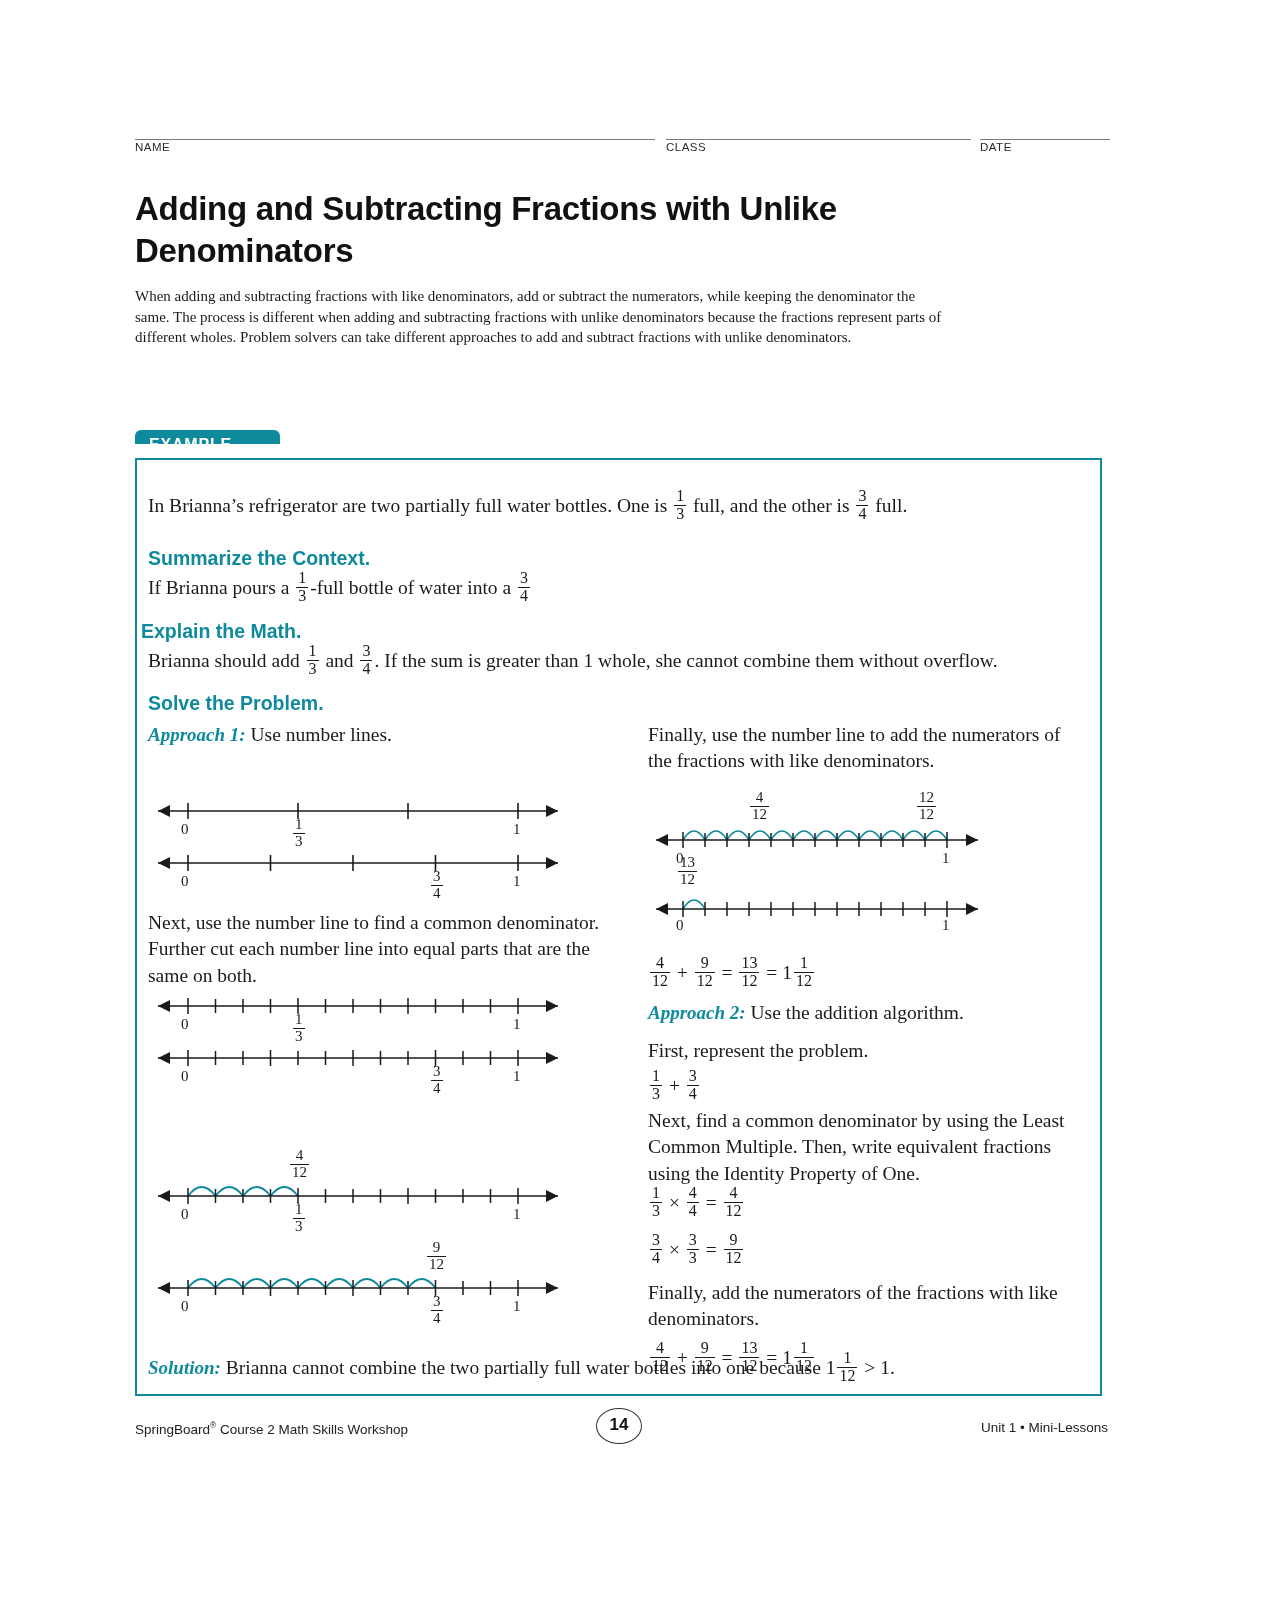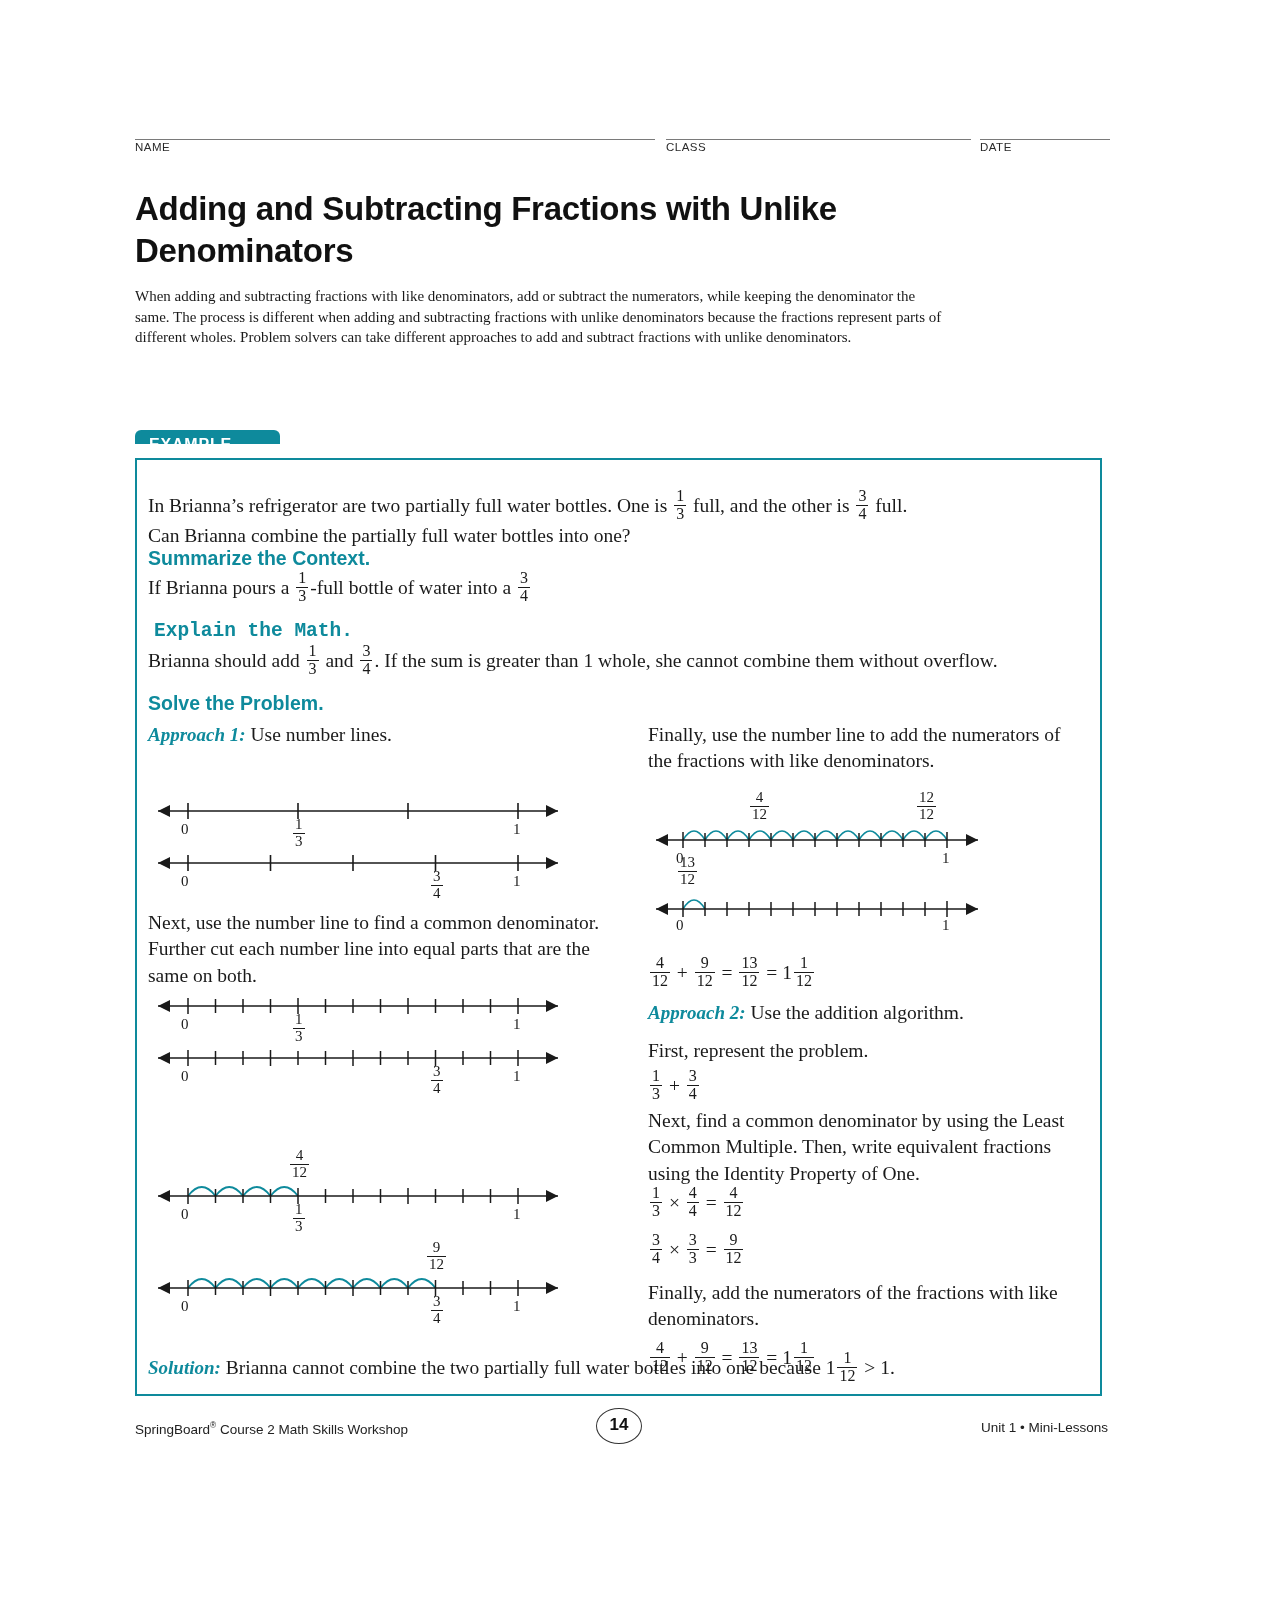--- a/index.html
+++ b/index.html
@@ -178,31 +178,30 @@
   <div class="ex-tab">EXAMPLE</div>
   <div class="ex-box"></div>
 
   <div class="blk" style="left:148px; top:488px; width:940px;">
     <span>In Brianna’s refrigerator are two partially full water bottles. One is</span>
     <span class="frac"><span class="num">1</span><span class="den">3</span></span>
     <span>full, and the other is</span>
     <span class="frac"><span class="num">3</span><span class="den">4</span></span>
     <span>full.</span>
     <br>
-    <span>Can Brianna combine the partially full water bottles into one?</span>
   </div>
 
   <div class="blk sub-head" style="left:148px; top:545px;">Summarize the Context.</div>
   <div class="blk" style="left:148px; top:570px; width:940px;">
     <span>If Brianna pours a</span>
     <span class="frac"><span class="num">1</span><span class="den">3</span></span><span>-full bottle of water into a</span>
     <span class="frac"><span class="num">3</span><span class="den">4</span></span>
   </div>
 
-  <div class="blk sub-head" style="left:154px; top:618px;font-family:Liberation Mono, monospace;">Explain the Math.</div>
+  <div class="blk sub-head" style="left:141px; top:618px;">Explain the Math.</div>
   <div class="blk" style="left:148px; top:643px; width:940px;">
     <span>Brianna should add</span>
     <span class="frac"><span class="num">1</span><span class="den">3</span></span>
     <span>and</span>
     <span class="frac"><span class="num">3</span><span class="den">4</span></span><span>. If the sum is greater than 1 whole, she cannot combine them without overflow.</span>
   </div>
 
   <div class="blk sub-head" style="left:148px; top:690px;">Solve the Problem.</div>
 
   <div class="blk" style="left:148px; top:722px; width:470px;">

